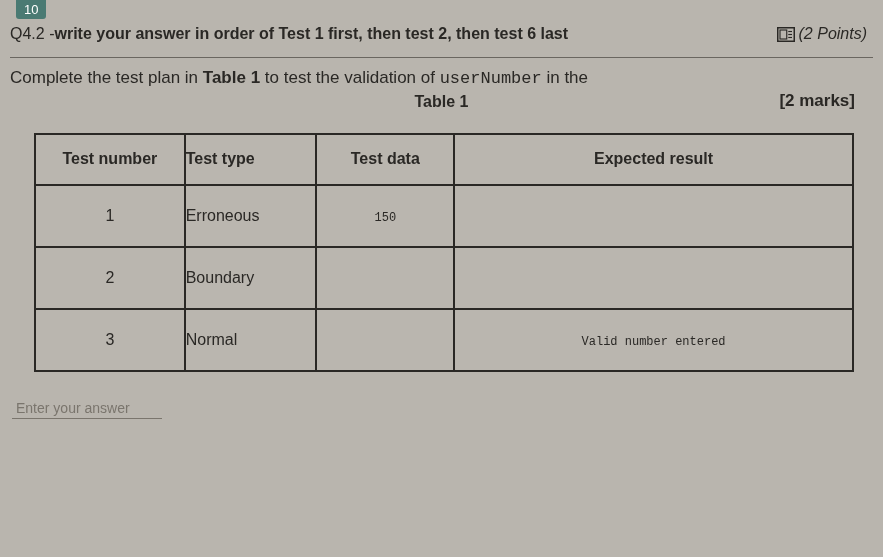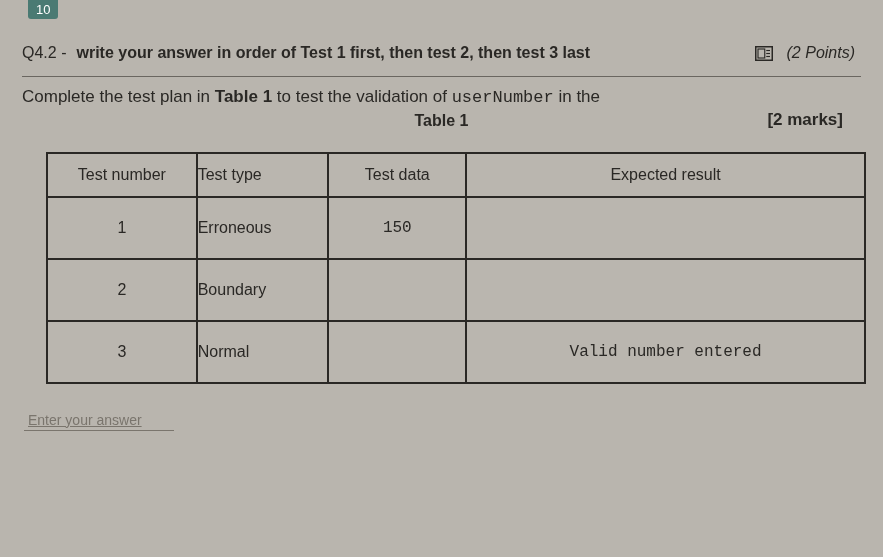--- a/index.html
+++ b/index.html
@@ -9,36 +9,36 @@
       margin: 0;
       padding: 0;
       width: 883px;
       height: 557px;
       font-family: Arial, Helvetica, sans-serif;
       background: #b9b5ae;
       color: #2a2825;
       overflow: hidden;
     }
     .page {
-      padding: 0 22px;
+      padding: 0 10px;
     }
     .top-tab {
       display: inline-block;
       background: #4a7a73;
       color: #fff;
       padding: 2px 8px;
       font-size: 13px;
       border-radius: 0 0 3px 3px;
       margin-left: 6px;
     }
     .question-line {
-      margin-top: 25px;
+      margin-top: 6px;
       display: flex;
       align-items: flex-start;
-      gap: 10px;
+      gap: 0;
       font-size: 16px;
     }
     .qtext {
       font-weight: bold;
       flex: 1;
     }
     .points {
       font-style: italic;
       font-weight: normal;
       white-space: nowrap;
@@ -84,56 +84,55 @@
       width: 820px;
       background: #bab6af;
     }
     th, td {
       border: 2px solid #2a2825;
       padding: 0;
       height: 62px;
       vertical-align: middle;
     }
     th {
-      font-weight: normal;
+      font-weight: bold;
       font-size: 16px;
-      height: 44px;
+      height: 51px;
     }
     .col-num { width: 150px; text-align: center; }
     .col-type { width: 132px; text-align: left; }
     .col-data { width: 138px; text-align: center; border-radius: 12px; }
     .col-result { width: 400px; text-align: center; }
     td {
       font-size: 16px;
       text-align: center;
     }
     td .mono {
-      font-size: 16px;
+      font-size: 12px;
     }
     .answer-field {
       margin: 26px 0 0 2px;
       padding: 2px 4px;
       font-size: 14px;
       color: #7a756d;
       border-bottom: 1px solid #7a756d;
       display: inline-block;
       width: 150px;
-      text-decoration: underline;
     }
   </style>
 </head>
 <body>
 
 <div class="page">
 
   <div class="top-tab">10</div>
 
   <div class="question-line">
     <span><span>Q4.2</span><span> - </span></span>
-    <span class="qtext">write your answer in order of Test 1 first, then test 2, then test 3 last</span>
+    <span class="qtext">write your answer in order of Test 1 first, then test 2, then test 6 last</span>
     <span>
       <svg class="icon" viewBox="0 0 24 20">
         <rect x="1" y="1" width="22" height="18" fill="none" stroke="#2a2825" stroke-width="2"></rect>
         <rect x="4" y="4" width="9" height="12" fill="none" stroke="#2a2825" stroke-width="1.5"></rect>
         <line x1="15" y1="6" x2="20" y2="6" stroke="#2a2825" stroke-width="1.5"></line>
         <line x1="15" y1="10" x2="20" y2="10" stroke="#2a2825" stroke-width="1.5"></line>
         <line x1="15" y1="14" x2="20" y2="14" stroke="#2a2825" stroke-width="1.5"></line>
       </svg>
     </span>
     <span class="points">(2 Points)</span>

